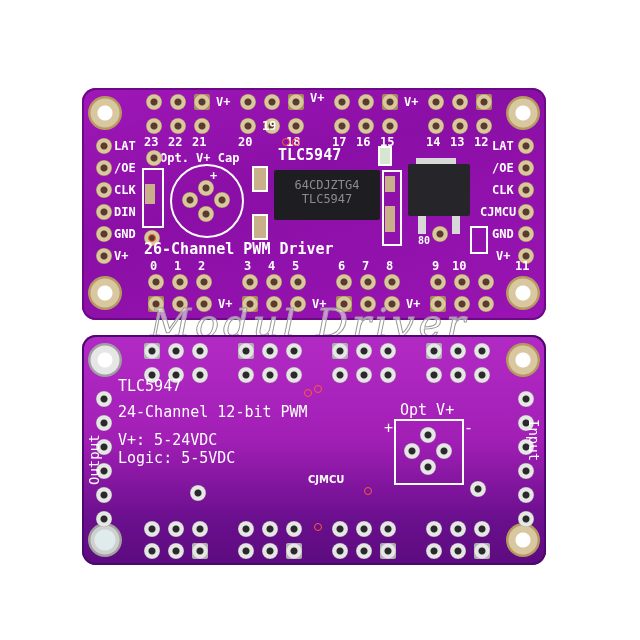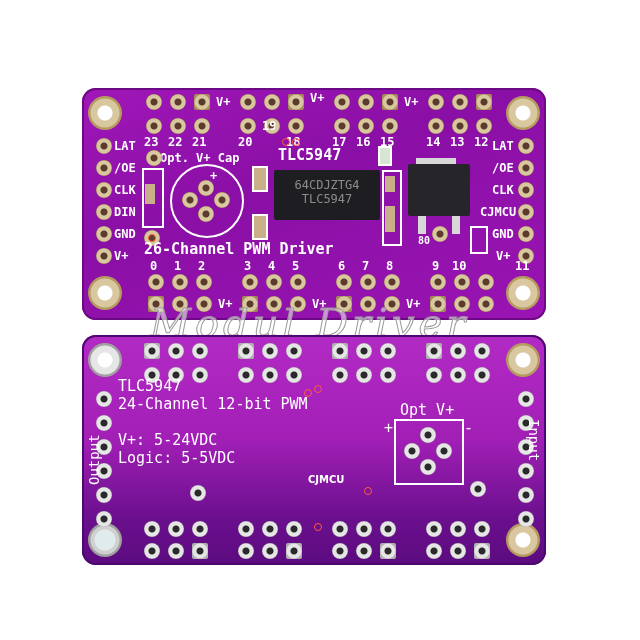--- a/index.html
+++ b/index.html
@@ -226,21 +226,21 @@
   <div class="bpad" style="left:436px;top:80px;"></div>
   <div class="bpad" style="left:436px;top:104px;"></div>
   <div class="bpad" style="left:436px;top:128px;"></div>
   <div class="bpad" style="left:436px;top:152px;"></div>
   <div class="bpad" style="left:436px;top:176px;"></div>
 
   <span class="vlabel" style="left:4px;top:150px;transform:rotate(-90deg);">Output</span>
   <span class="vlabel" style="left:460px;top:84px;transform:rotate(90deg);">Input</span>
 
   <span class="silk silk-big" style="left:36px;top:44px;">TLC5947</span>
-  <span class="silk silk-big" style="left:36px;top:62px;">24-Channel 12-bit PWM</span>
+  <span class="silk silk-big" style="left:36px;top:70px;">24-Channel 12-bit PWM</span>
   <span class="silk silk-big" style="left:36px;top:98px;">V+: 5-24VDC</span>
   <span class="silk silk-big" style="left:36px;top:116px;">Logic: 5-5VDC</span>
   <span class="silk" style="left:226px;top:140px;font-size:10px;font-family:'DejaVu Sans',sans-serif;">CJMCU</span>
 
   <span class="silk silk-big" style="left:318px;top:68px;">Opt V+</span>
   <span class="silk silk-big" style="left:302px;top:86px;">+</span>
   <span class="silk silk-big" style="left:382px;top:86px;">-</span>
   <div class="box" style="left:312px;top:84px;width:66px;height:62px;"></div>
   <div class="bpad" style="left:338px;top:92px;"></div>
   <div class="bpad" style="left:322px;top:108px;"></div>

